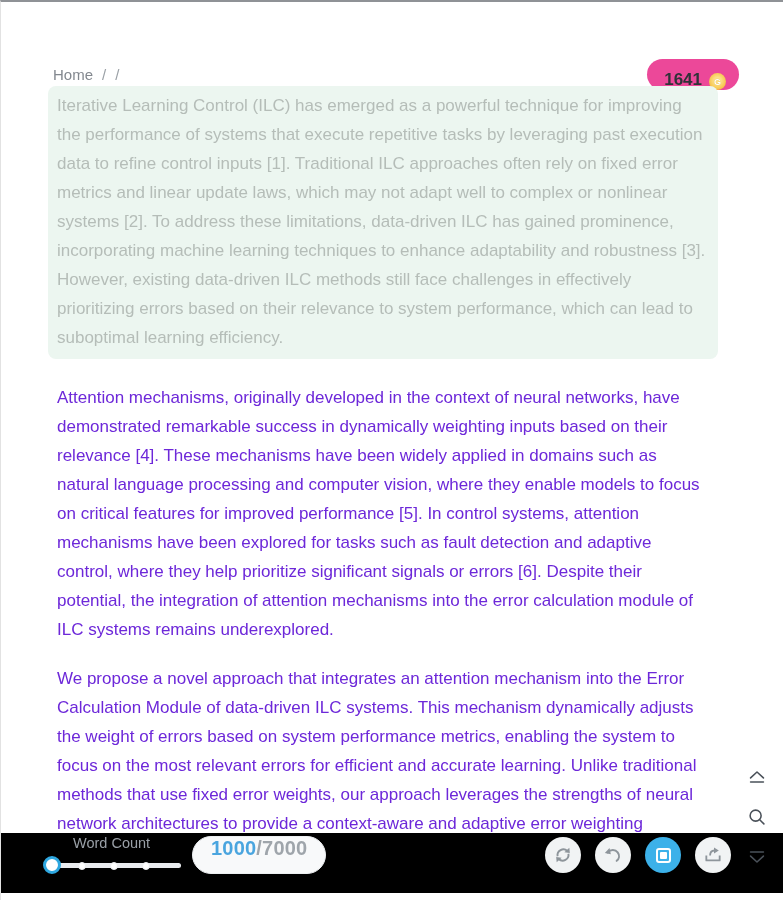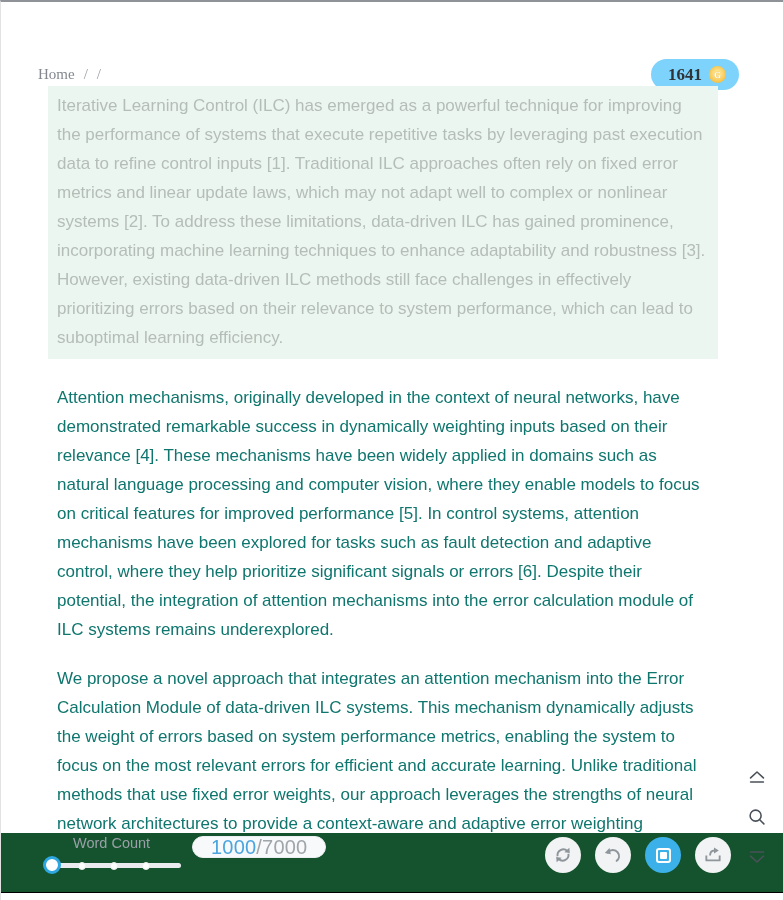--- a/index.html
+++ b/index.html
@@ -8,82 +8,82 @@
 
   .page {
     position:relative; width:783px; height:900px; background:#ffffff;
     overflow:hidden;
     border-top:2px solid #8f9296;
     border-left:1px solid #e2e2e2;
   }
 
   
   .breadcrumb-row {
-    position:absolute; top:40px; left:37px; right:44px;
-    display:flex; align-items:center; justify-content:space-between;font-family:Liberation Serif, serif;
+    position:absolute; top:40px; left:52px; right:44px;
+    display:flex; align-items:center; justify-content:space-between;
   }
   .breadcrumb { display:flex; align-items:center; gap:9px; font-size:15px; color:#83888f; }
   .crumb { white-space:nowrap; }
   .crumb-sep { color:#9aa0a6; }
   .crumb-current { color:#24292e; font-weight:700;margin-top:48px; }
 
   .credits-pill {
-    display:flex; align-items:center; gap:7px;
+    display:flex; align-items:flex-end; gap:7px;
     height:31px; padding:0 13px 0 17px; border-radius:16px;
-    background:#7dd3fc; font-size:17px; font-weight:700; color:#2f3338;
+    background:#ec4899; font-size:17px; font-weight:700; color:#2f3338;
   }
   .coin {
     width:17px; height:17px; border-radius:50%;
     background:radial-gradient(circle at 50% 45%, #fde28a 25%, #f5c043 72%, #eeb235 100%);
     display:flex; align-items:center; justify-content:center;
     font-size:9px; font-weight:700; color:#fff; text-shadow:0 0 1px #d9a332;
   }
 
   
   .doc-content {
     position:absolute; top:84px; left:0; right:0; height:751px;
     padding:0 74px 0 56px; overflow:hidden;
   }
   .para {
-    font-size:17px; line-height:29px; color:#0f766e;
+    font-size:17px; line-height:29px; color:#6d28d9;
     margin:2px 0 20px 0; text-align:left;
   }
   .para-highlight {
-    background:#ecf6f0; color:#b5bdb8; border-radius:0;
+    background:#ecf6f0; color:#b5bdb8; border-radius:8px;
     padding:5px 9px 7px 9px; margin:0 -9px 24px -9px;
   }
 
   
   .bottom-bar {
     position:absolute; left:0; right:0; bottom:7px; height:60px;
-    background:#14532d; border-bottom:1px solid #000000; z-index:5;
+    background:#000000; border-bottom:1px solid #000000; z-index:5;
   }
   .wordcount-label {
     position:absolute; left:72px; top:2px;
     font-size:14.5px; color:#9aa0a7;
   }
   .wordcount-slider { position:absolute; left:42px; top:22px; width:140px; height:20px; }
   .slider-track {
     position:absolute; left:8px; top:8px; width:130px; height:5px;
     background:#e9ebee; border-radius:3px;
   }
   .slider-dot {
     position:absolute; top:6.5px; width:8px; height:8px; border-radius:50%;
     background:#fff; border:1.5px solid #e9ebee;
   }
   .slider-handle {
     position:absolute; left:0; top:1px; width:18px; height:18px; border-radius:50%;
     background:#fff; border:3.5px solid #2ea7e0;
   }
 
   .count-pill {
-    position:absolute; left:191px; top:3px; height:22px;
+    position:absolute; left:191px; top:3px; height:38px;
     border-radius:19px; background:#f8f9fa; border:1px solid #eceff1;
-    display:flex; align-items:center; padding:0 18px;
-    font-size:20px; letter-spacing:0.2px;
+    display:flex; padding:0 18px;
+    font-size:20px; letter-spacing:0.2px;font-weight:bold;
   }
   .count-current { color:#4aa5df; }
   .count-rest { color:#9fa5ab; }
 
   .footer-buttons {
     position:absolute; right:52px; top:4px; display:flex; gap:14px;
   }
   .circle-btn {
     width:36px; height:36px; border-radius:50%; background:#f1f3f4;
     display:flex; align-items:center; justify-content:center;

